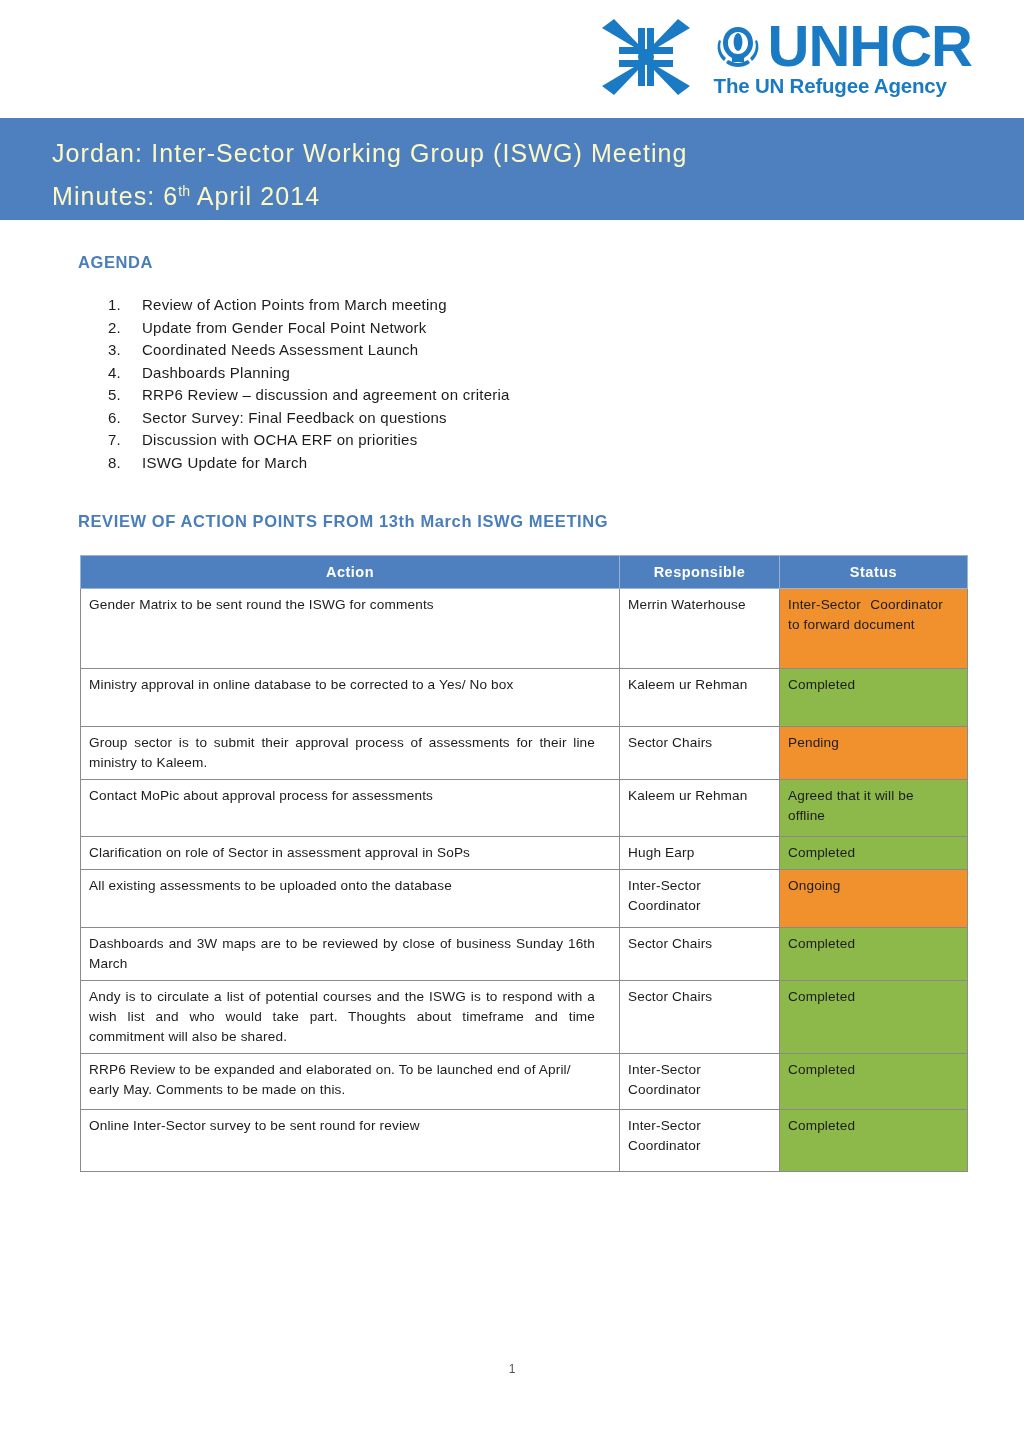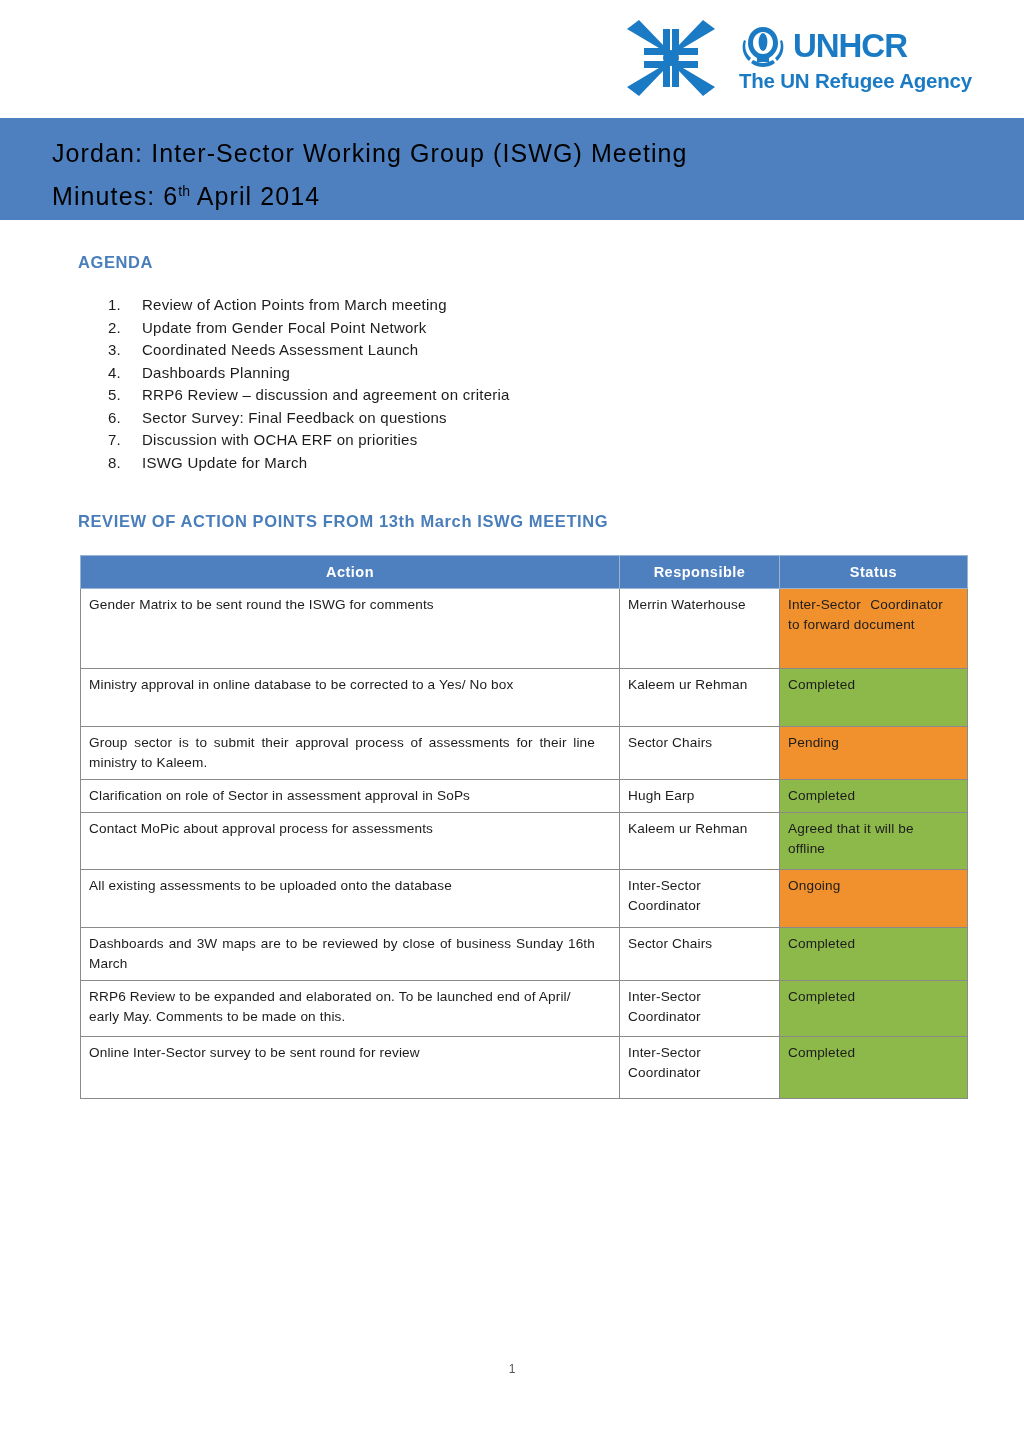--- a/index.html
+++ b/index.html
@@ -33,21 +33,21 @@
     display: flex;
     align-items: center;
     gap: 22px;
   }
   .arrows-mark { display: block; }
   .unhcr-lockup { display: flex; flex-direction: column; align-items: flex-start; }
   .unhcr-top { display: flex; align-items: center; gap: 6px; }
   .unhcr-word {
     font-family: "Liberation Sans", sans-serif;
     font-weight: bold;
-    font-size: 33px;
+    font-size: 58px;
     letter-spacing: -1px;
     color: #1a7ac4;
     line-height: 0.95;
   }
   .unhcr-sub {
     font-family: "Liberation Sans", sans-serif;
     font-weight: bold;
     font-size: 20.5px;
     color: #1a7ac4;
     line-height: 1.1;
@@ -60,21 +60,21 @@
     position: absolute;
     top: 118px;
     left: 0;
     width: 1024px;
     height: 102px;
     background: #4e80bf;
     box-sizing: border-box;
     padding: 16px 0 0 52px;
   }
   .title-banner .tline {
-    color: #000000;
+    color: #fef9c3;
     font-family: "Liberation Sans", sans-serif;
     font-size: 25px;
     letter-spacing: 1.1px;
     line-height: 38px;
     white-space: nowrap;
   }
   .title-banner .tline sup {
     font-size: 14px;
     vertical-align: super;
     letter-spacing: 0;
@@ -276,45 +276,50 @@
           <td class="col-resp">Kaleem ur Rehman</td>
           <td class="col-status st-green">Completed</td>
         </tr>
 
         <tr style="height:47px">
           <td class="col-action justify">Group sector is to submit their approval process of assessments for their line ministry to Kaleem.</td>
           <td class="col-resp">Sector Chairs</td>
           <td class="col-status st-orange">Pending</td>
         </tr>
 
-        <tr style="height:33px">
-          <td class="col-action">Clarification on role of Sector in assessment approval in SoPs</td>
-          <td class="col-resp">Hugh Earp</td>
-          <td class="col-status st-green">Completed</td>
-        </tr>
-
         <tr style="height:57px">
           <td class="col-action">Contact MoPic about approval process for assessments</td>
           <td class="col-resp">Kaleem ur Rehman</td>
           <td class="col-status st-green">Agreed that it will be offline</td>
         </tr>
 
+        <tr style="height:33px">
+          <td class="col-action">Clarification on role of Sector in assessment approval in SoPs</td>
+          <td class="col-resp">Hugh Earp</td>
+          <td class="col-status st-green">Completed</td>
+        </tr>
+
 
         <tr style="height:58px">
           <td class="col-action">All existing assessments to be uploaded onto the database</td>
           <td class="col-resp">Inter-Sector Coordinator</td>
           <td class="col-status st-orange">Ongoing</td>
         </tr>
 
         <tr style="height:46px">
           <td class="col-action justify">Dashboards and 3W maps are to be reviewed by close of business Sunday 16th March</td>
           <td class="col-resp">Sector Chairs</td>
           <td class="col-status st-green">Completed</td>
         </tr>
 
+        <tr style="height:68px">
+          <td class="col-action justify">Andy is to circulate a list of potential courses and the ISWG is to respond with a wish list and who would take part. Thoughts about timeframe and time commitment will also be shared.</td>
+          <td class="col-resp">Sector Chairs</td>
+          <td class="col-status st-green">Completed</td>
+        </tr>
 
         <tr style="height:56px">
           <td class="col-action">RRP6 Review to be expanded and elaborated on. To be launched end of April/ early May. Comments to be made on this.</td>
           <td class="col-resp">Inter-Sector Coordinator</td>
           <td class="col-status st-green">Completed</td>
         </tr>
 
         <tr style="height:62px">
           <td class="col-action">Online Inter-Sector survey to be sent round for review</td>
           <td class="col-resp">Inter-Sector Coordinator</td>

